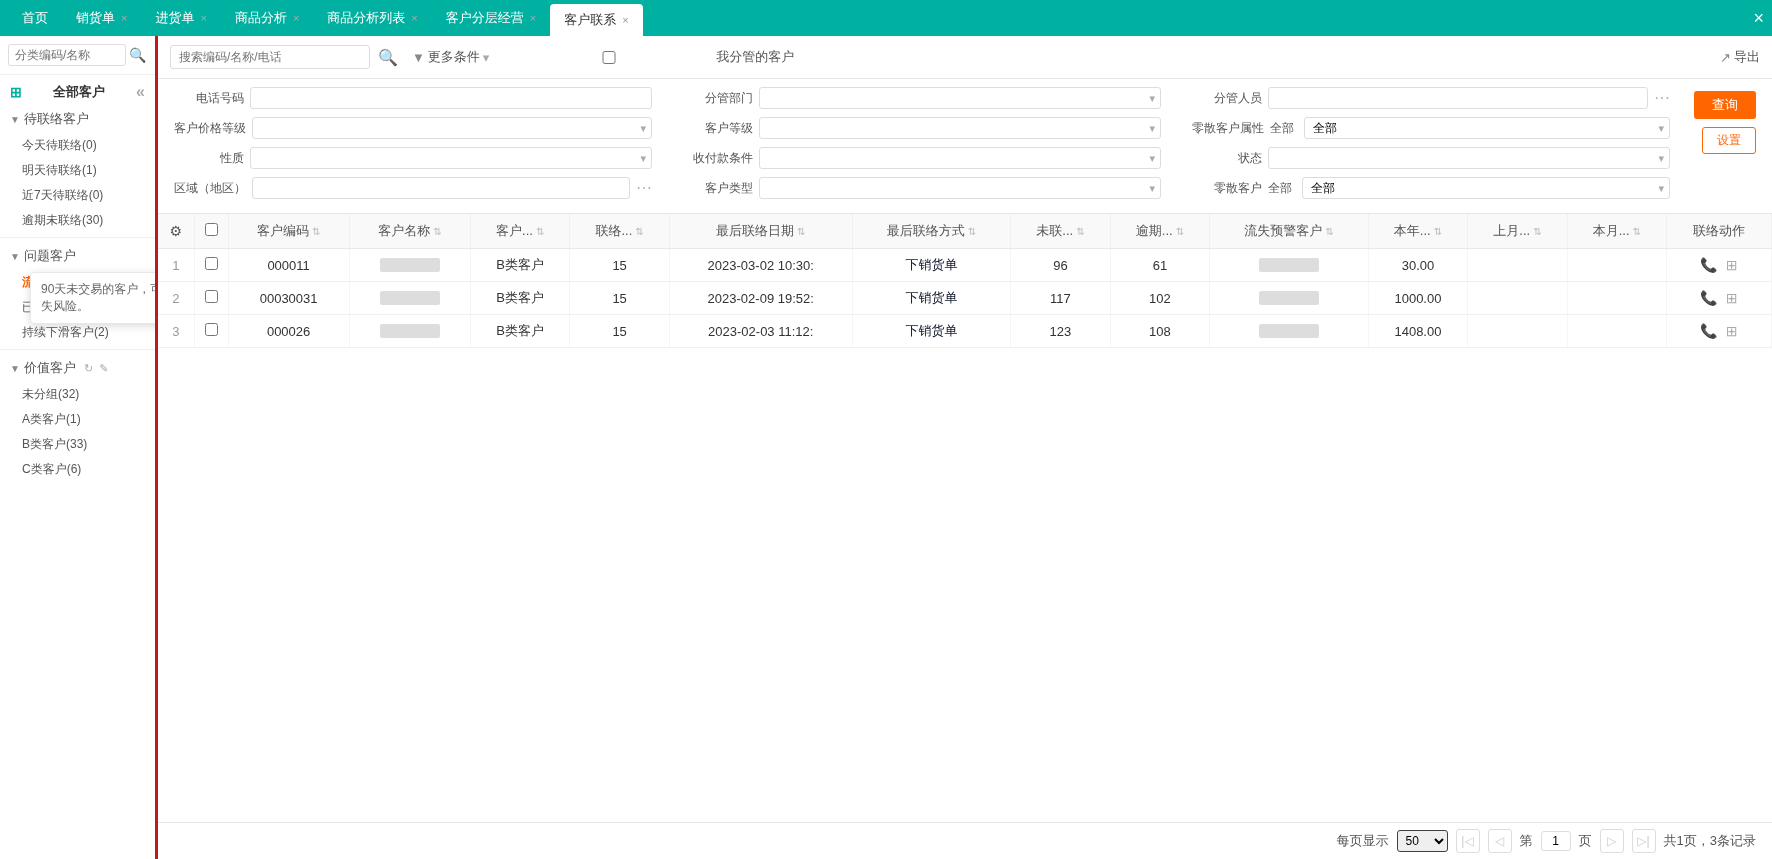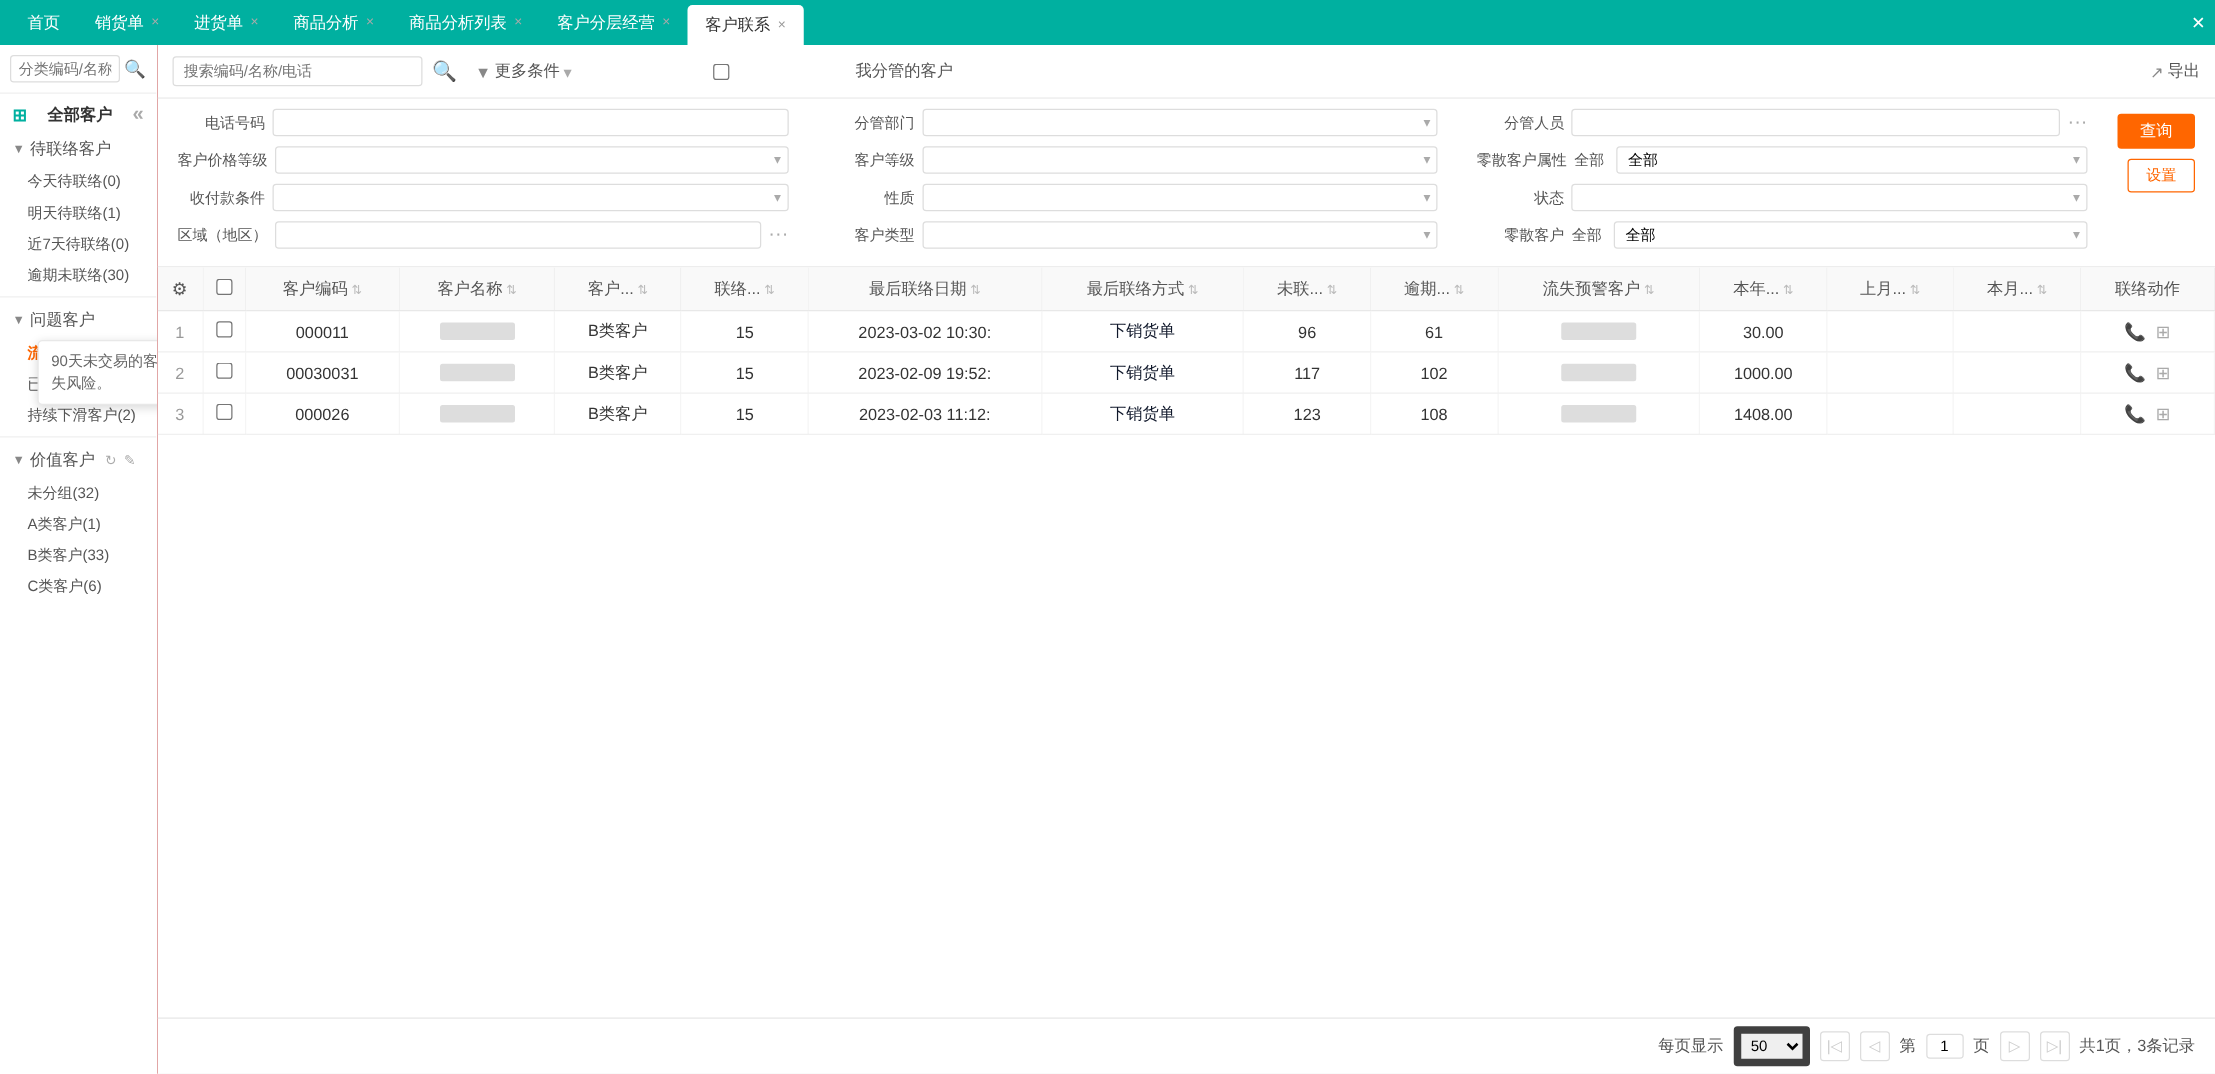--- a/index.html
+++ b/index.html
@@ -11,21 +11,21 @@
     .top-nav .nav-tab.active { background: #fff; color: #333; border-radius: 4px 4px 0 0; margin-top: 4px; height: 32px; line-height: 32px; }
     .top-nav .nav-tab .close-x { color: #aaa; font-size: 11px; cursor: pointer; }
     .top-nav .nav-tab.active .close-x { color: #999; }
     .top-nav .home-tab { color: #fff; padding: 0 14px; height: 36px; line-height: 36px; font-size: 13px; cursor: pointer; }
     .top-nav .nav-close-btn { margin-left: auto; color: #fff; font-size: 18px; cursor: pointer; line-height: 36px; }
 
     
     .main-layout { display: flex; height: calc(100vh - 36px); }
 
     
-    .sidebar { width: 126px; background: #fff; border-right: 1px solid #b91c1c; display: flex; flex-direction: column; overflow-y: auto; }
+    .sidebar { width: 158px; background: #fff; border-right: 3px solid #b91c1c; display: flex; flex-direction: column; overflow-y: auto; }
     .sidebar-search { padding: 8px; border-bottom: 1px solid #f0f0f0; display: flex; align-items: center; gap: 4px; }
     .sidebar-search input { border: 1px solid #ddd; border-radius: 3px; padding: 3px 6px; width: 100%; font-size: 12px; outline: none; }
     .sidebar-search .search-icon { color: #aaa; font-size: 14px; cursor: pointer; }
     .sidebar-section-title { display: flex; align-items: center; justify-content: space-between; padding: 8px 10px 4px; color: #333; font-weight: bold; font-size: 13px; }
     .sidebar-section-title .collapse-btn { color: #aaa; font-size: 16px; cursor: pointer; }
     .sidebar-group-title { display: flex; align-items: center; gap: 4px; padding: 5px 10px; color: #555; cursor: pointer; font-size: 12px; }
     .sidebar-group-title .arrow { font-size: 10px; color: #888; }
     .sidebar-item { padding: 4px 10px 4px 22px; font-size: 12px; color: #555; cursor: pointer; }
     .sidebar-item.active { color: #ff6600; font-weight: bold; }
     .sidebar-divider { height: 1px; background: #f0f0f0; margin: 4px 0; }
@@ -69,21 +69,21 @@
     .action-icon { color: #aaa; font-size: 14px; cursor: pointer; margin: 0 2px; }
     .row-num { color: #999; }
     .checkbox-col { width: 30px; }
     .settings-col { width: 36px; }
 
     
     .table-footer { background: #fff; border-top: 1px solid #e8e8e8; padding: 6px 16px; display: flex; align-items: center; justify-content: flex-end; gap: 8px; font-size: 12px; color: #555; }
     .pagination-btn { border: 1px solid #ddd; background: #fff; border-radius: 3px; width: 24px; height: 24px; display: flex; align-items: center; justify-content: center; cursor: pointer; color: #555; font-size: 12px; }
     .pagination-btn.disabled { color: #ccc; cursor: default; }
     .page-num-input { border: 1px solid #ddd; border-radius: 3px; width: 30px; text-align: center; padding: 2px; font-size: 12px; }
-    .page-size-select { border: 6px solid #404040; border-radius: 3px; padding: 2px 4px; font-size: 12px; }
+    .page-size-select { border: 1px solid #404040; border-radius: 3px; padding: 2px 4px; font-size: 12px; }
 
     
     .table-area::-webkit-scrollbar { height: 8px; width: 6px; }
     .table-area::-webkit-scrollbar-track { background: #f5f5f5; }
     .table-area::-webkit-scrollbar-thumb { background: #ccc; border-radius: 4px; }
   </style>
 </head>
 <body>
 
 <div class="top-nav">
@@ -223,27 +223,27 @@
               <label>零散客户属性</label>
               <span class="filter-label-text" style="margin-right:4px;">全部</span>
               <div class="select-wrap" style="flex:1;">
                 <select><option value="全部">全部</option></select>
               </div>
             </div>
           </div>
 
           <div class="adv-filter-row">
             <div class="filter-field">
+              <label>性质</label>
+              <div class="select-wrap">
+                <select><option value=""></option></select>
+              </div>
+            </div>
+            <div class="filter-field">
               <label>收付款条件</label>
-              <div class="select-wrap">
-                <select><option value=""></option></select>
-              </div>
-            </div>
-            <div class="filter-field">
-              <label>性质</label>
               <div class="select-wrap">
                 <select><option value=""></option></select>
               </div>
             </div>
             <div class="filter-field">
               <label>状态</label>
               <div class="select-wrap">
                 <select><option value=""></option></select>
               </div>
             </div>

